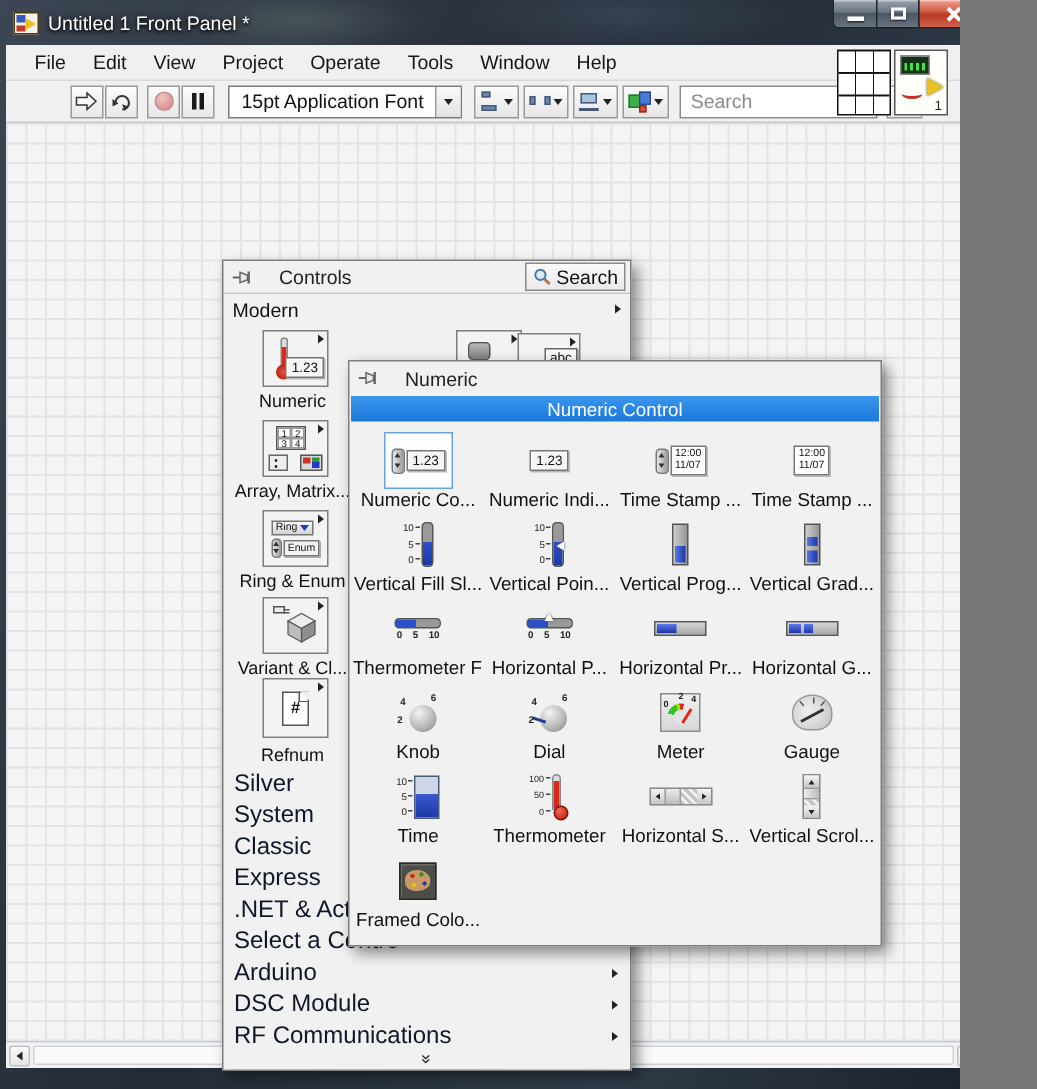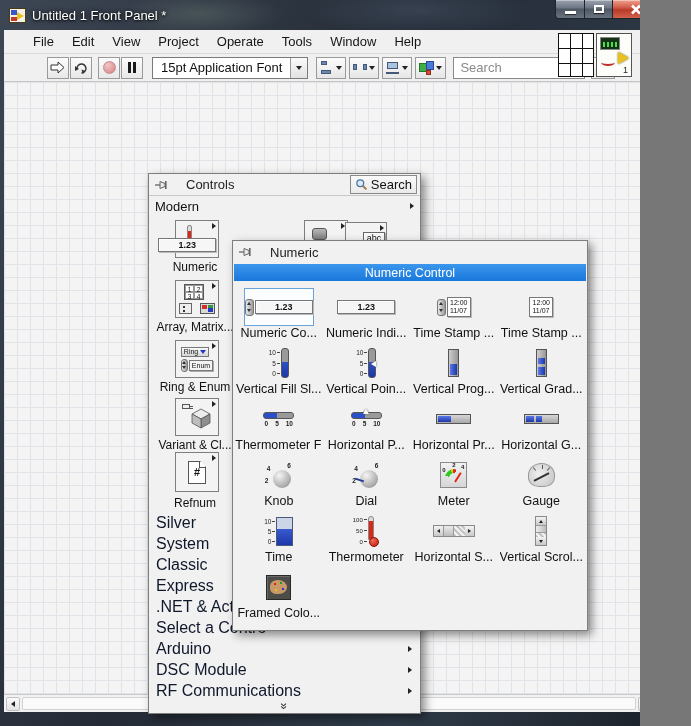--- a/index.html
+++ b/index.html
@@ -22,21 +22,21 @@
     background:linear-gradient(180deg,#9aa3af 0%,#6b7581 45%,#4d5663 50%,#6a7480 100%);
     box-shadow:inset 0 1px 0 rgba(255,255,255,.4);}
   .wbtn.min{width:30px;border-radius:0 0 0 4px;}
   .wbtn.max{width:28px;border-left:none;}
   .wbtn.close{width:46px;border-left:none;border-radius:0 0 4px 0;
     background:linear-gradient(180deg,#f0a08e 0%,#d2604c 40%,#b93a28 55%,#d0614a 100%);}
   .g-min{width:11px;height:3px;background:#fff;box-shadow:0 1px 1px rgba(0,0,0,.6);margin-top:6px;}
   .g-max{width:10px;height:8px;border:2px solid #fff;box-shadow:0 1px 1px rgba(0,0,0,.6);}
   
   .menubar{position:absolute;left:4px;top:30px;width:682px;height:24px;background:#f0f0f0;
-    border-bottom:1px solid #d9d9d9;display:flex;align-items:center;padding-left:20px;}
+    border-bottom:1px solid #d9d9d9;display:flex;align-items:center;padding-left:10px;}
   .menu-item{font-size:13px;color:#151515;padding:3px 9px;cursor:default;}
   
   .toolbar{position:absolute;left:4px;top:54px;width:682px;height:28px;background:#f0f0f0;
     border-bottom:1px solid #c6c6c6;display:flex;align-items:center;padding-left:43px;}
   .tbtn{height:22px;min-width:22px;border:1px solid #9a9a9a;background:linear-gradient(#fcfcfc,#e8e8e8);
     display:flex;align-items:center;justify-content:center;margin-right:1px;}
   .tbtn + .tsp{width:5px;}
   .fontbox{height:22px;display:flex;margin:0 8px;border:1px solid #7a7a7a;background:#fff;}
   .fontbox .fb-txt{font-size:13px;color:#111;padding:2px 8px 0 8px;white-space:nowrap;}
   .fontbox .fb-arr{width:17px;border-left:1px solid #9a9a9a;display:flex;align-items:center;justify-content:center;background:linear-gradient(#fafafa,#e2e2e2);}
@@ -117,22 +117,22 @@
   .ncell{display:flex;flex-direction:column;align-items:center;justify-content:flex-end;padding-bottom:1px;}
   .icwrap{height:38px;display:flex;align-items:center;justify-content:center;}
   .icwrap.sel{border:1px solid #6aa3dc;background:#fcfdff;min-width:46px;}
   .nlabel{height:15px;font-size:12.5px;color:#111;white-space:nowrap;overflow:hidden;max-width:87px;}
   
   .spin{position:relative;width:9px;height:17px;border:1px solid #777;border-radius:3px;
     background:linear-gradient(90deg,#e8e8e8,#9a9a9a);display:flex;flex-direction:column;align-items:center;justify-content:space-around;}
   .spin i{width:0;height:0;}
   .spin .su{border-left:2px solid transparent;border-right:2px solid transparent;border-bottom:3px solid #333;}
   .spin .sd{border-left:2px solid transparent;border-right:2px solid transparent;border-top:3px solid #333;}
-  .numbox{font-size:9px;color:#111;background:#f6f6f6;border:1px solid #777;padding:1px 19px;
-    box-shadow:inset 1px 1px 0 #fff,1px 1px 0 #b8b8b8;font-weight:bold;}
+  .numbox{font-size:9px;color:#111;background:#f6f6f6;border:1px solid #777;padding:1px 3px;
+    box-shadow:inset 1px 1px 0 #fff,1px 1px 0 #b8b8b8;}
   .timebox{font-size:7px;line-height:8px;color:#111;background:#fff;border:1px solid #777;padding:1px 2px;
     box-shadow:inset 1px 1px 0 #fff,1px 1px 0 #b8b8b8;white-space:nowrap;}
   .ic-numctl,.ic-time{display:flex;align-items:center;gap:1px;}
   .vslide{display:flex;gap:1px;height:30px;align-items:stretch;}
   .vticks{display:flex;flex-direction:column;justify-content:space-between;font-size:6.5px;color:#222;text-align:right;padding:1px 0;}
   .vticks b{font-weight:normal;}
   .vticks b::after{content:"";display:inline-block;width:3px;height:1px;background:#444;margin-left:1px;vertical-align:2px;}
   .vtrack{position:relative;width:8px;border:1px solid #555;border-radius:3px;
     background:linear-gradient(180deg,#9a9a9a 0 45%,#2b50c8 45%,#1c38a8 100%);}
   .vptr{position:absolute;right:-1px;top:42%;width:0;height:0;border-top:3px solid transparent;border-bottom:3px solid transparent;border-right:5px solid #fff;filter:drop-shadow(0 0 1px #555);}

